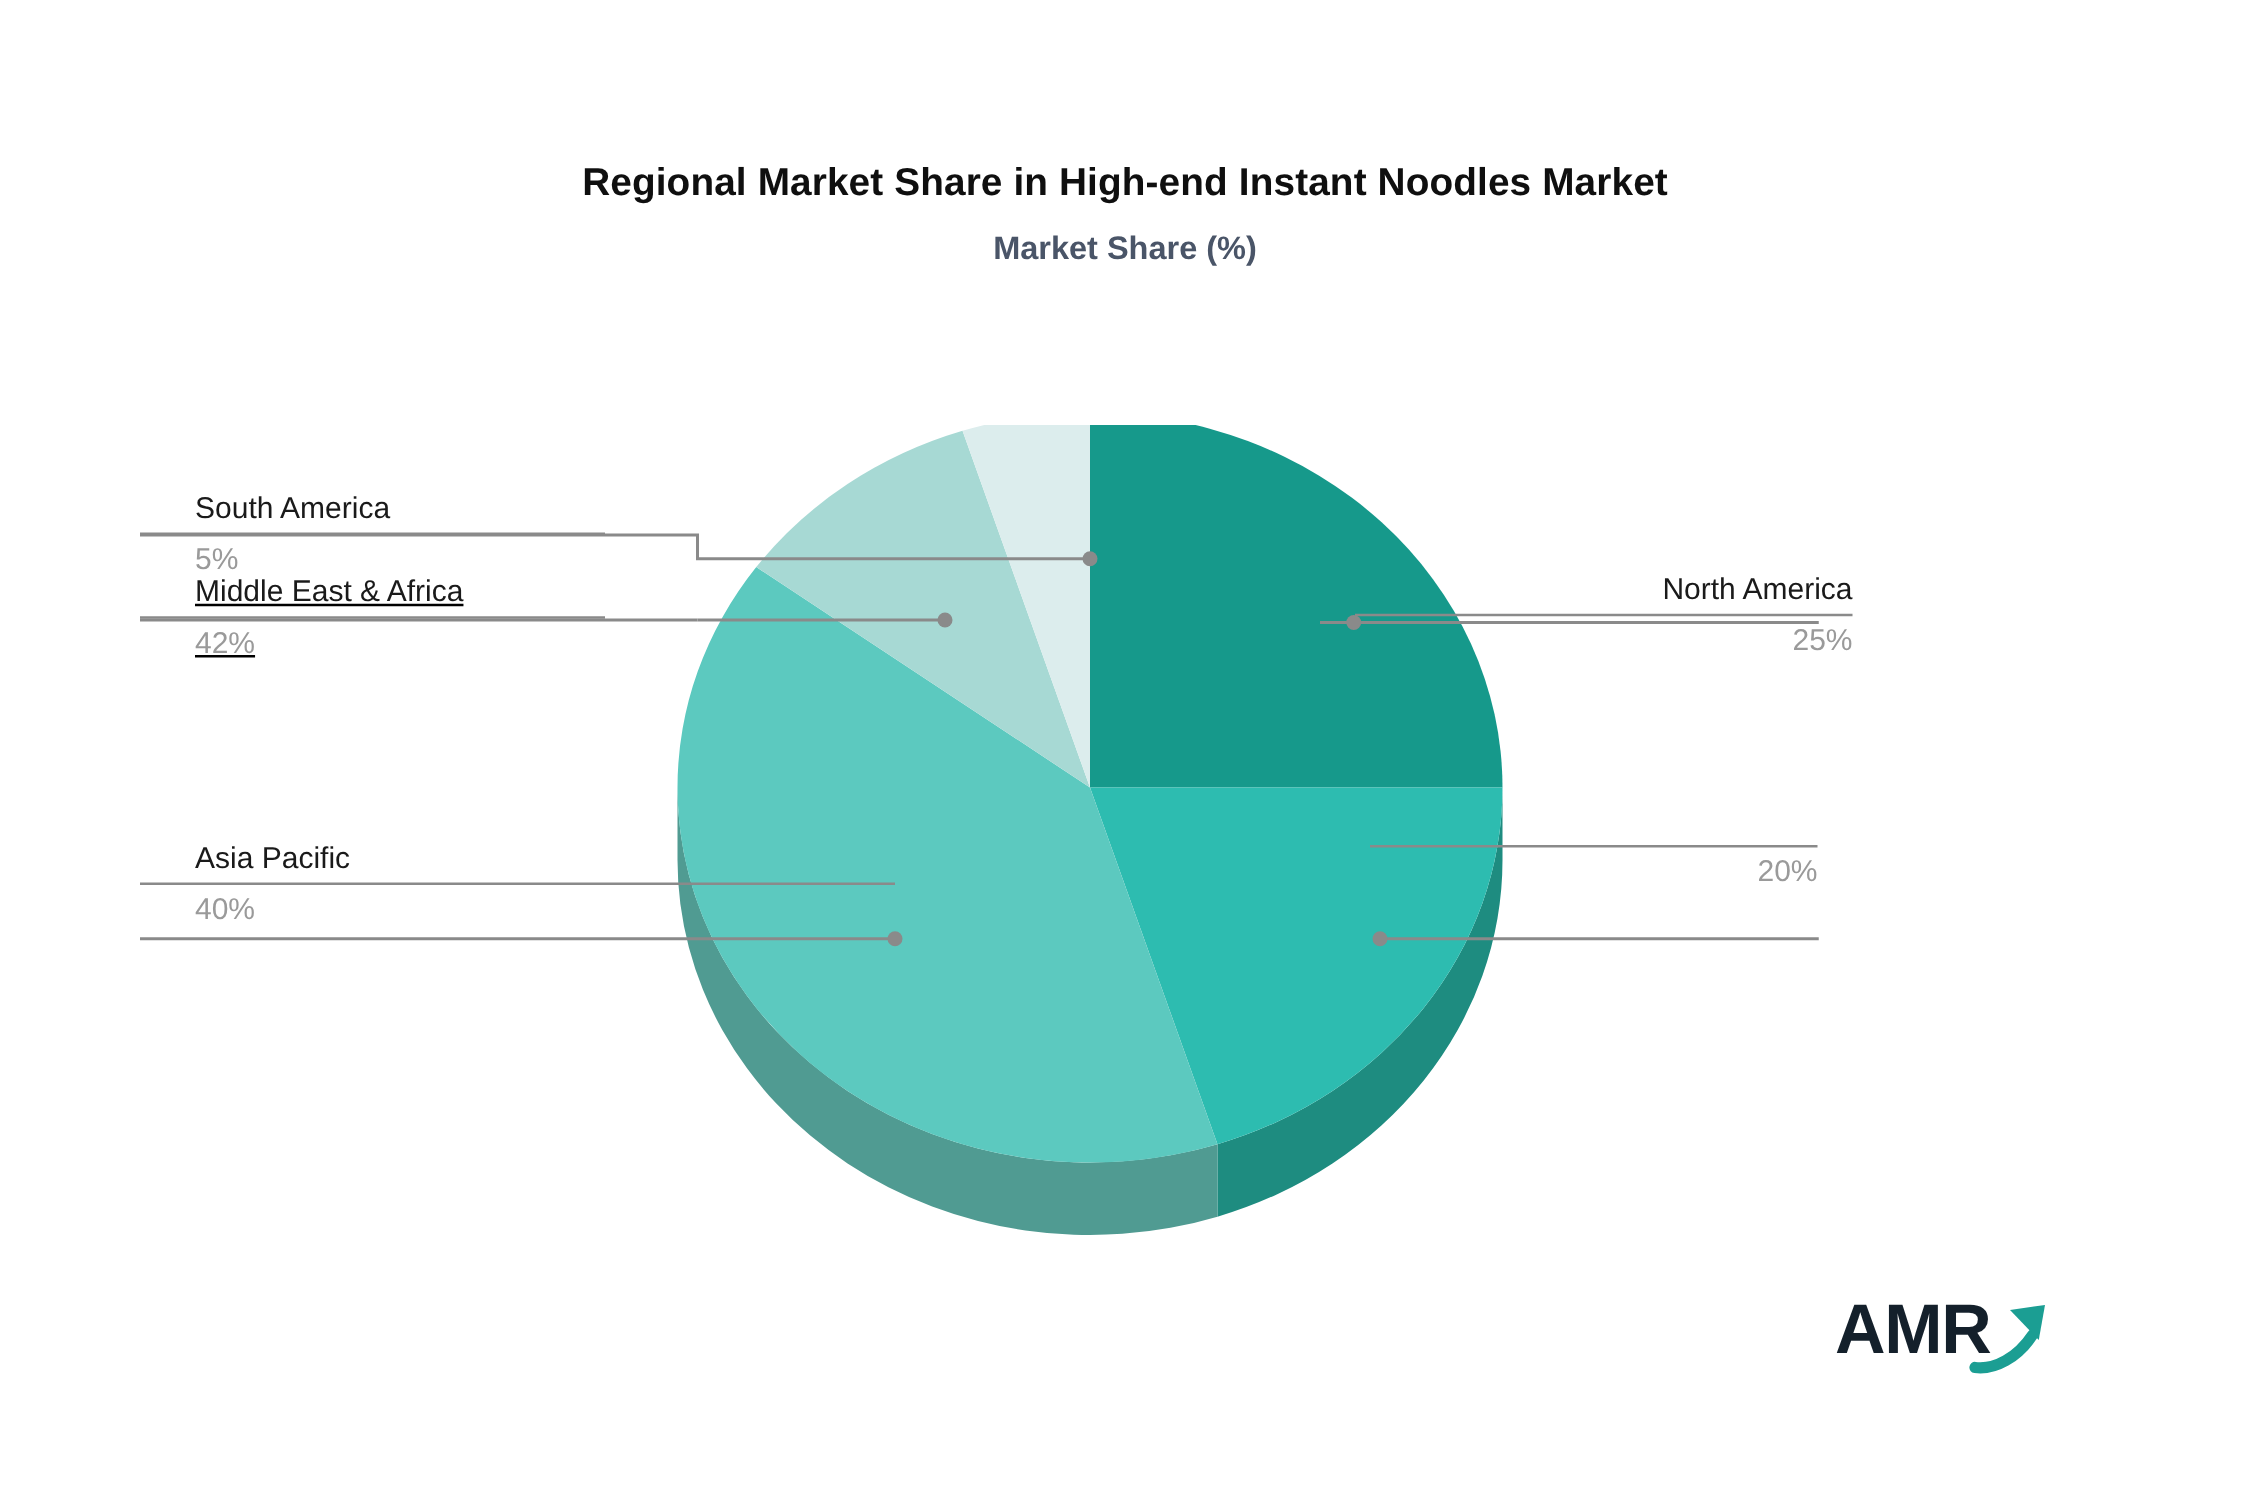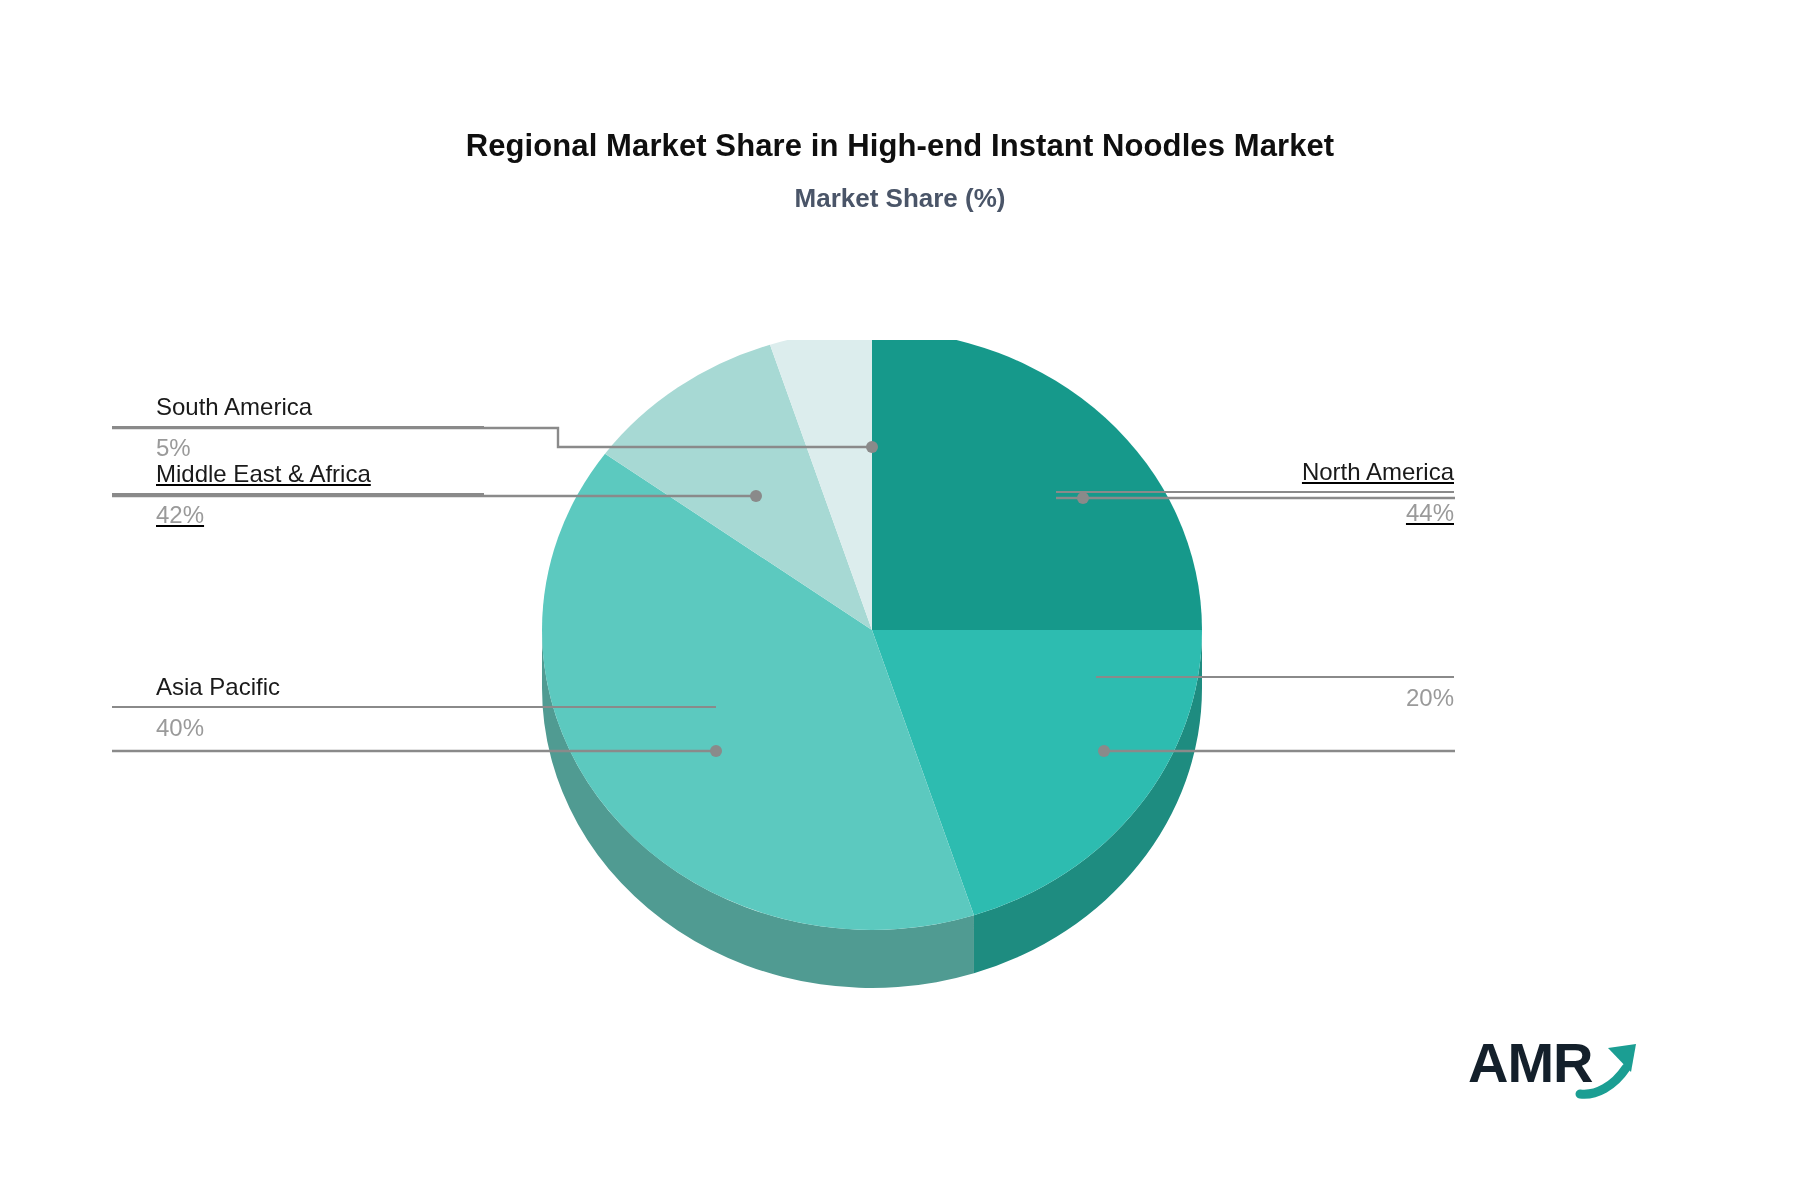--- a/index.html
+++ b/index.html
@@ -84,21 +84,21 @@
   }
   .callout.left  .cl-name,
   .callout.left  .cl-value { text-align: left; margin-left: 44px; }
   .callout.right .cl-name,
   .callout.right .cl-value { text-align: right; }
 
   
   #co-south-america      { left: 112px; top: 392px; width: 372px; }
   #co-middle-east-africa { left: 112px; top: 459px; width: 372px; text-decoration: underline; }
   #co-asia-pacific       { left: 112px; top: 672px; width: 604px; }
-  #co-north-america      { left: 1056px; top: 457px; width: 398px; text-decoration: underline; }
+  #co-north-america      { left: 1084px; top: 457px; width: 398px; }
   #co-europe             { left: 1096px; top: 672px; width: 358px; }
 
   
   #leaders {
     position: absolute;
     left: 0; top: 0;
     width: 1800px;
     height: 1196px;
     pointer-events: none;
   }
@@ -203,21 +203,21 @@
 
   <div class="callout left" id="co-asia-pacific">
     <div class="cl-name">Asia Pacific</div>
     <div class="cl-rule"></div>
     <div class="cl-value">40%</div>
   </div>
 
   <div class="callout right" id="co-north-america">
     <div class="cl-name">North America</div>
     <div class="cl-rule"></div>
-    <div class="cl-value">44%</div>
+    <div class="cl-value">25%</div>
   </div>
 
   <div class="callout right" id="co-europe">
     <div class="cl-rule"></div>
     <div class="cl-value">20%</div>
   </div>
 
   <svg id="amr-logo" viewBox="0 0 180 82">
     <text x="0" y="60" font-family="'Liberation Sans', sans-serif" font-size="56" font-weight="bold" letter-spacing="-1" fill="#14202b">AMR</text>
     <g>

